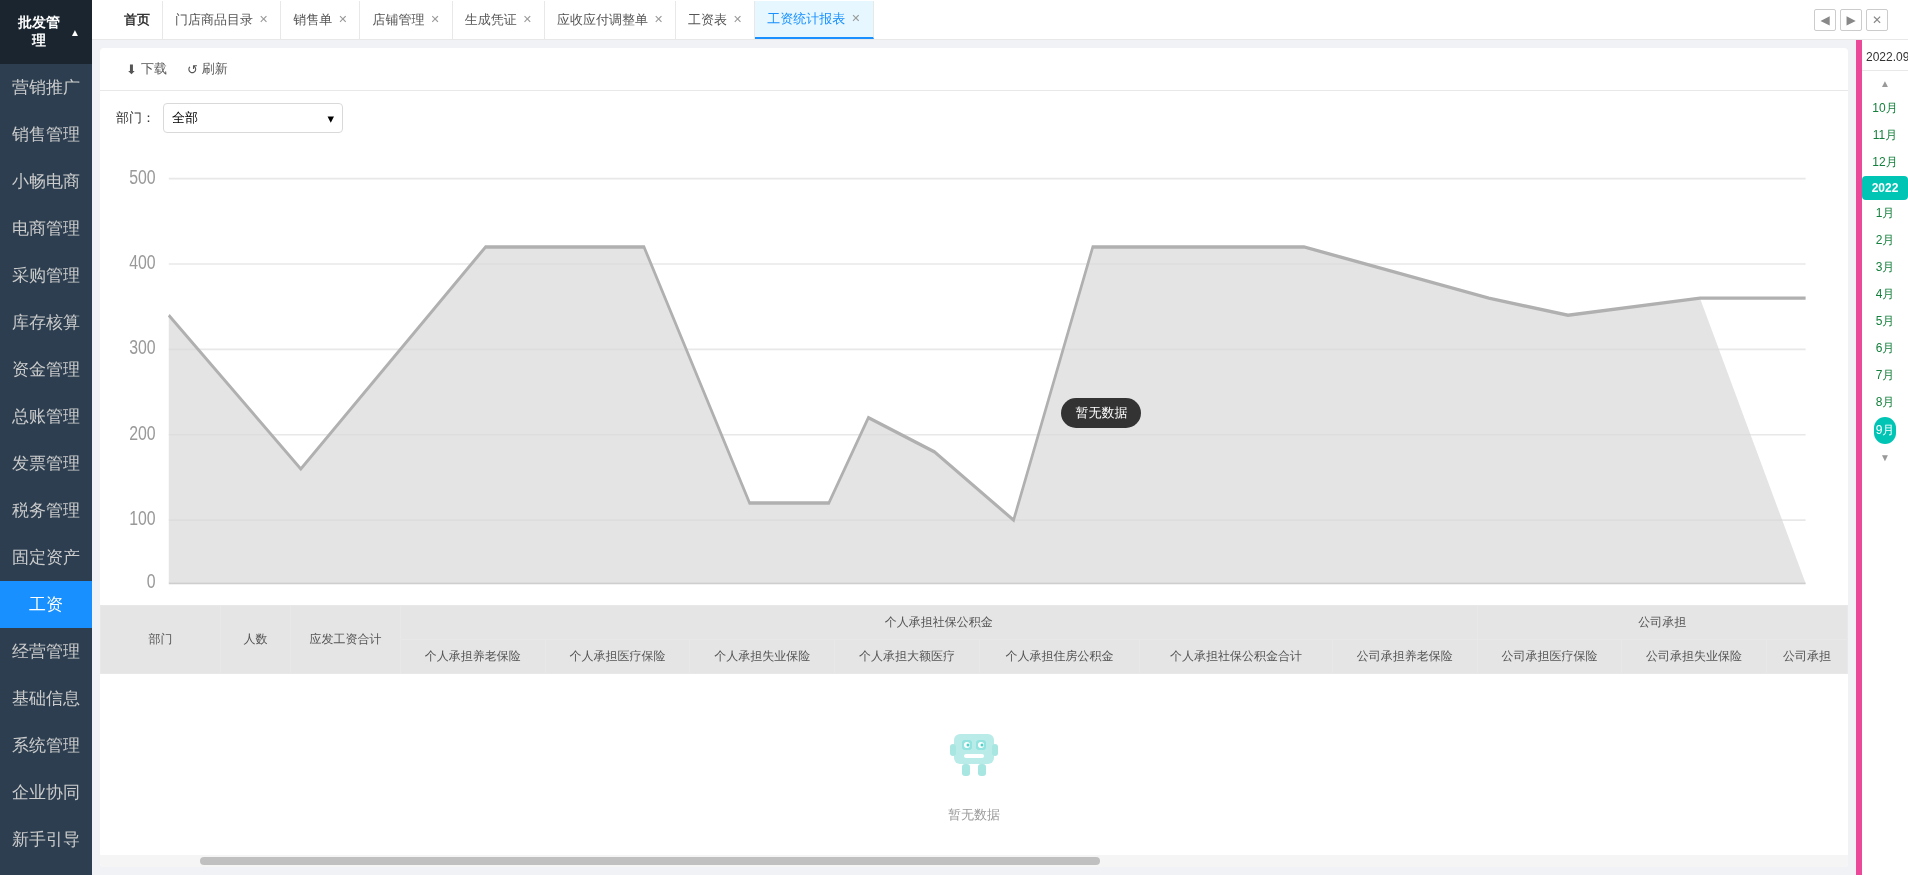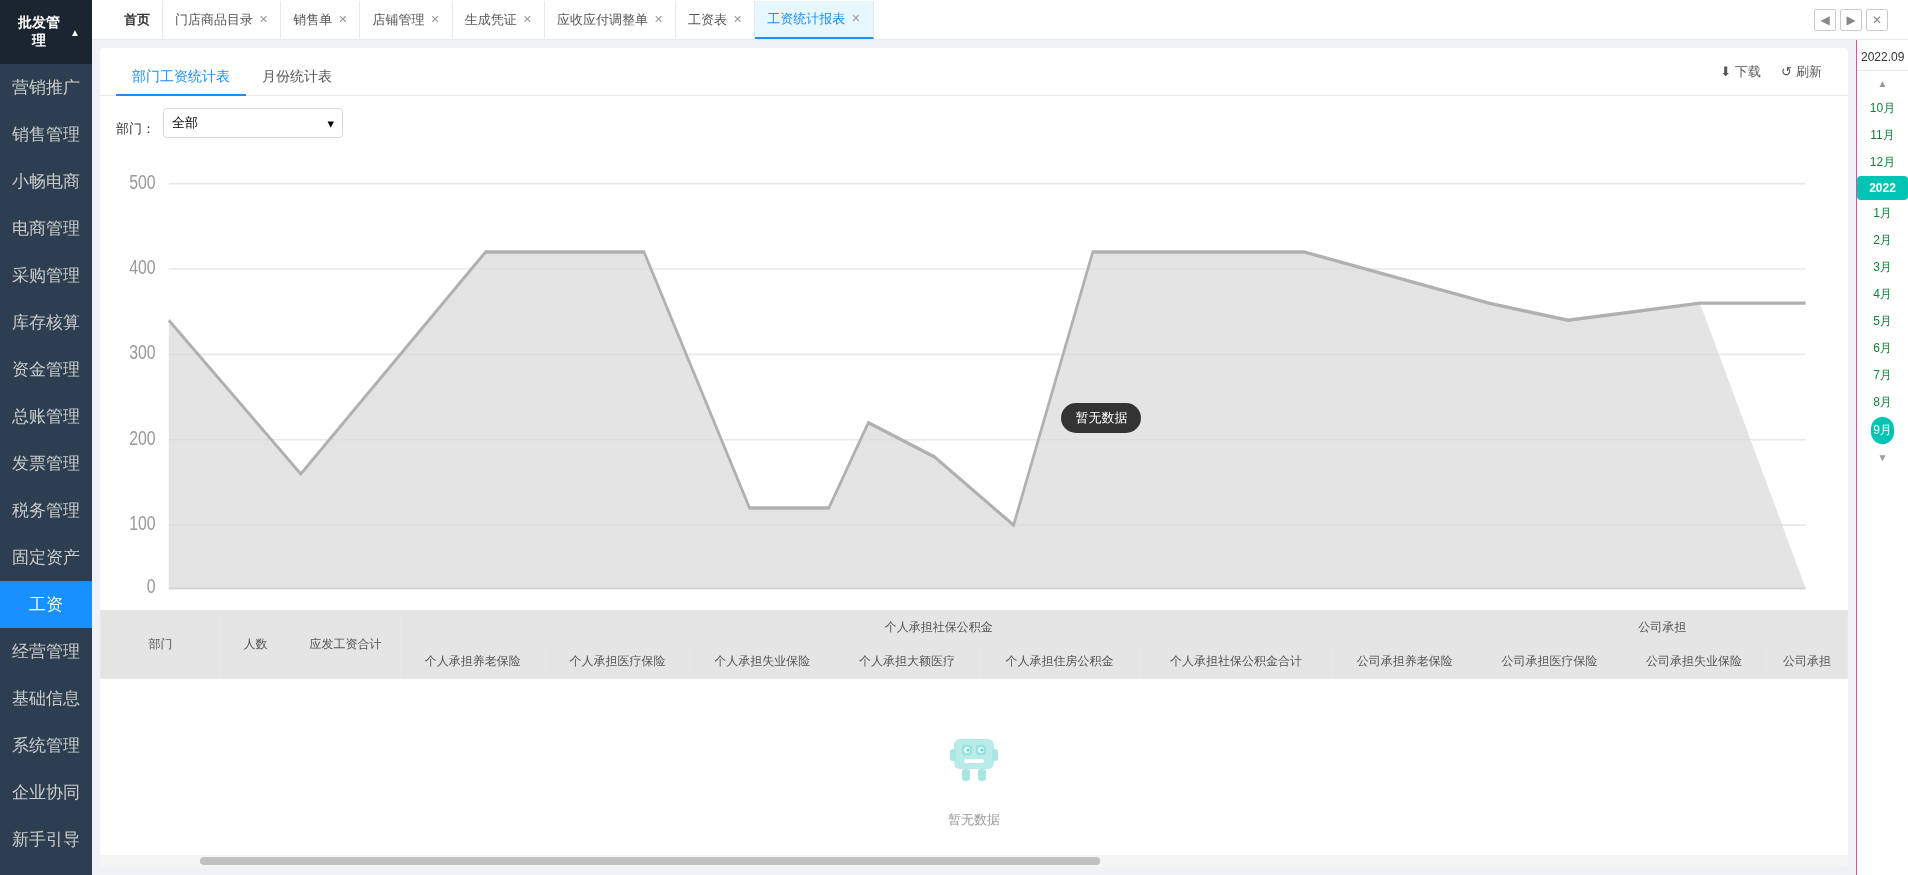--- a/index.html
+++ b/index.html
@@ -162,21 +162,21 @@
       padding: 4px 10px;
       cursor: pointer;
       font-size: 13px;
       color: #555;
       border-radius: 3px;
     }
 
     
     .filters {
       display: flex;
-      align-items: flex-end;
+      align-items: center;
       padding: 12px 16px;
       flex-shrink: 0;
     }
     .filter-label { font-size: 13px; color: #333; margin-right: 8px; }
     .filter-select {
       width: 180px;
       height: 30px;
       border: 1px solid #d9d9d9;
       border-radius: 4px;
       padding: 0 8px;
@@ -272,21 +272,21 @@
       width: 900px;
       height: 8px;
       background: #c0c0c0;
       border-radius: 4px;
     }
 
     
     .time-panel {
       width: 52px;
       background: #fff;
-      border-left: 1px solid #ec4899;
+      border-left: 6px solid #ec4899;
       display: flex;
       flex-direction: column;
       align-items: center;
       padding-top: 4px;
       flex-shrink: 0;
       overflow: hidden;
       font-size: 12px;
     }
     .time-panel-header {
       color: #333;
@@ -398,24 +398,20 @@
       <span>▶</span>
       <span>✕</span>
     </div>
   </div>
 
   <div class="content-area">
 
     <div class="page-content">
 
       <div style="display:flex; align-items:center; border-bottom:1px solid #e8e8e8; flex-shrink:0;">
-        <div class="sub-tabs" style="border-bottom:none; flex:1;">
-          <div class="sub-tab active">部门工资统计表</div>
-          <div class="sub-tab">月份统计表</div>
-        </div>
         <div class="toolbar" style="border-bottom:none; padding:8px 16px;">
           <div class="toolbar-btn">
             <span>⬇</span>
             <span>下载</span>
           </div>
           <div class="toolbar-btn">
             <span>↺</span>
             <span>刷新</span>
           </div>
         </div>

